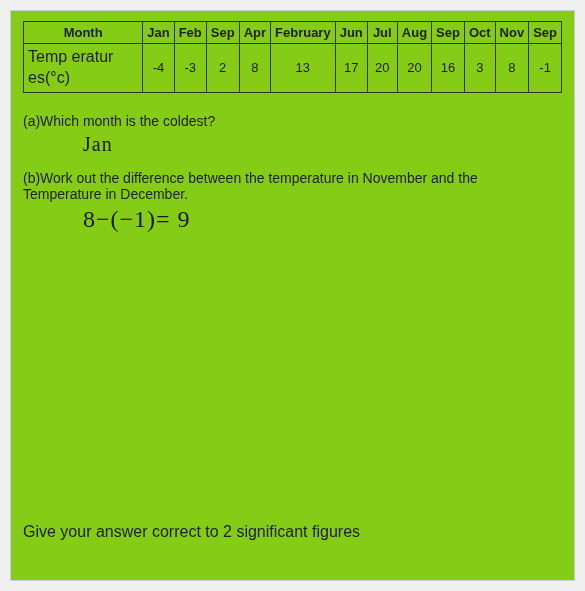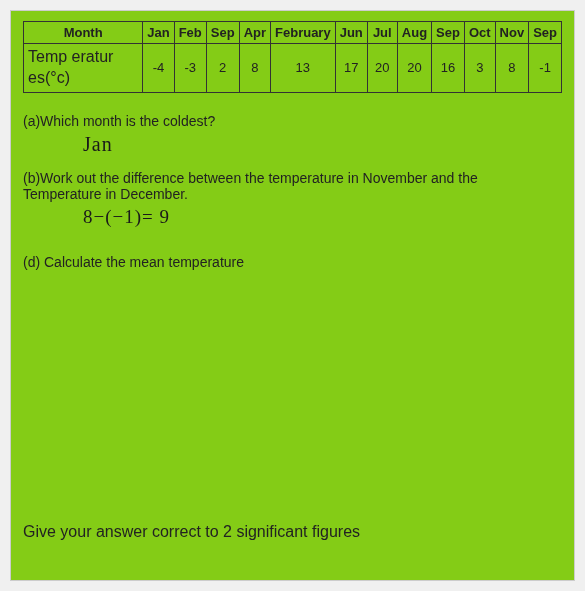--- a/index.html
+++ b/index.html
@@ -44,24 +44,24 @@
     .handwritten {
       font-family: 'Comic Sans MS', 'Segoe Script', cursive;
       font-size: 20px;
       color: #1a1a1a;
       margin-left: 60px;
       margin-bottom: 4px;
       letter-spacing: 1px;
     }
     .handwritten2 {
       font-family: 'Comic Sans MS', 'Segoe Script', cursive;
-      font-size: 19px;
+      font-size: 24px;
       color: #1a1a1a;
       margin-left: 60px;
-      margin-bottom: 4px;
+      margin-bottom: 18px;
       letter-spacing: 1px;
     }
     .footer-note {
       font-size: 16px;
       margin-top: auto;
       padding-top: 30px;
     }
     .content-area {
       display: flex;
       flex-direction: column;
@@ -112,20 +112,19 @@
       </tbody>
     </table>
 
     <div class="question">(a)Which month is the coldest?</div>
     <div class="handwritten">Jan</div>
 
     <div class="question">(b)Work out the difference between the temperature in November and the Temperature in December.</div>
     <div class="handwritten2">8−(−1)= 9</div>
 
 
-    <div class="question" style="margin-top:22px;">(d) Calculate the mean temperature</div>
 
     <div class="spacer"></div>
 
     <div class="footer-note">Give your answer correct to  2 significant figures</div>
 
   </div>
 </div>
 
 </body></html>

